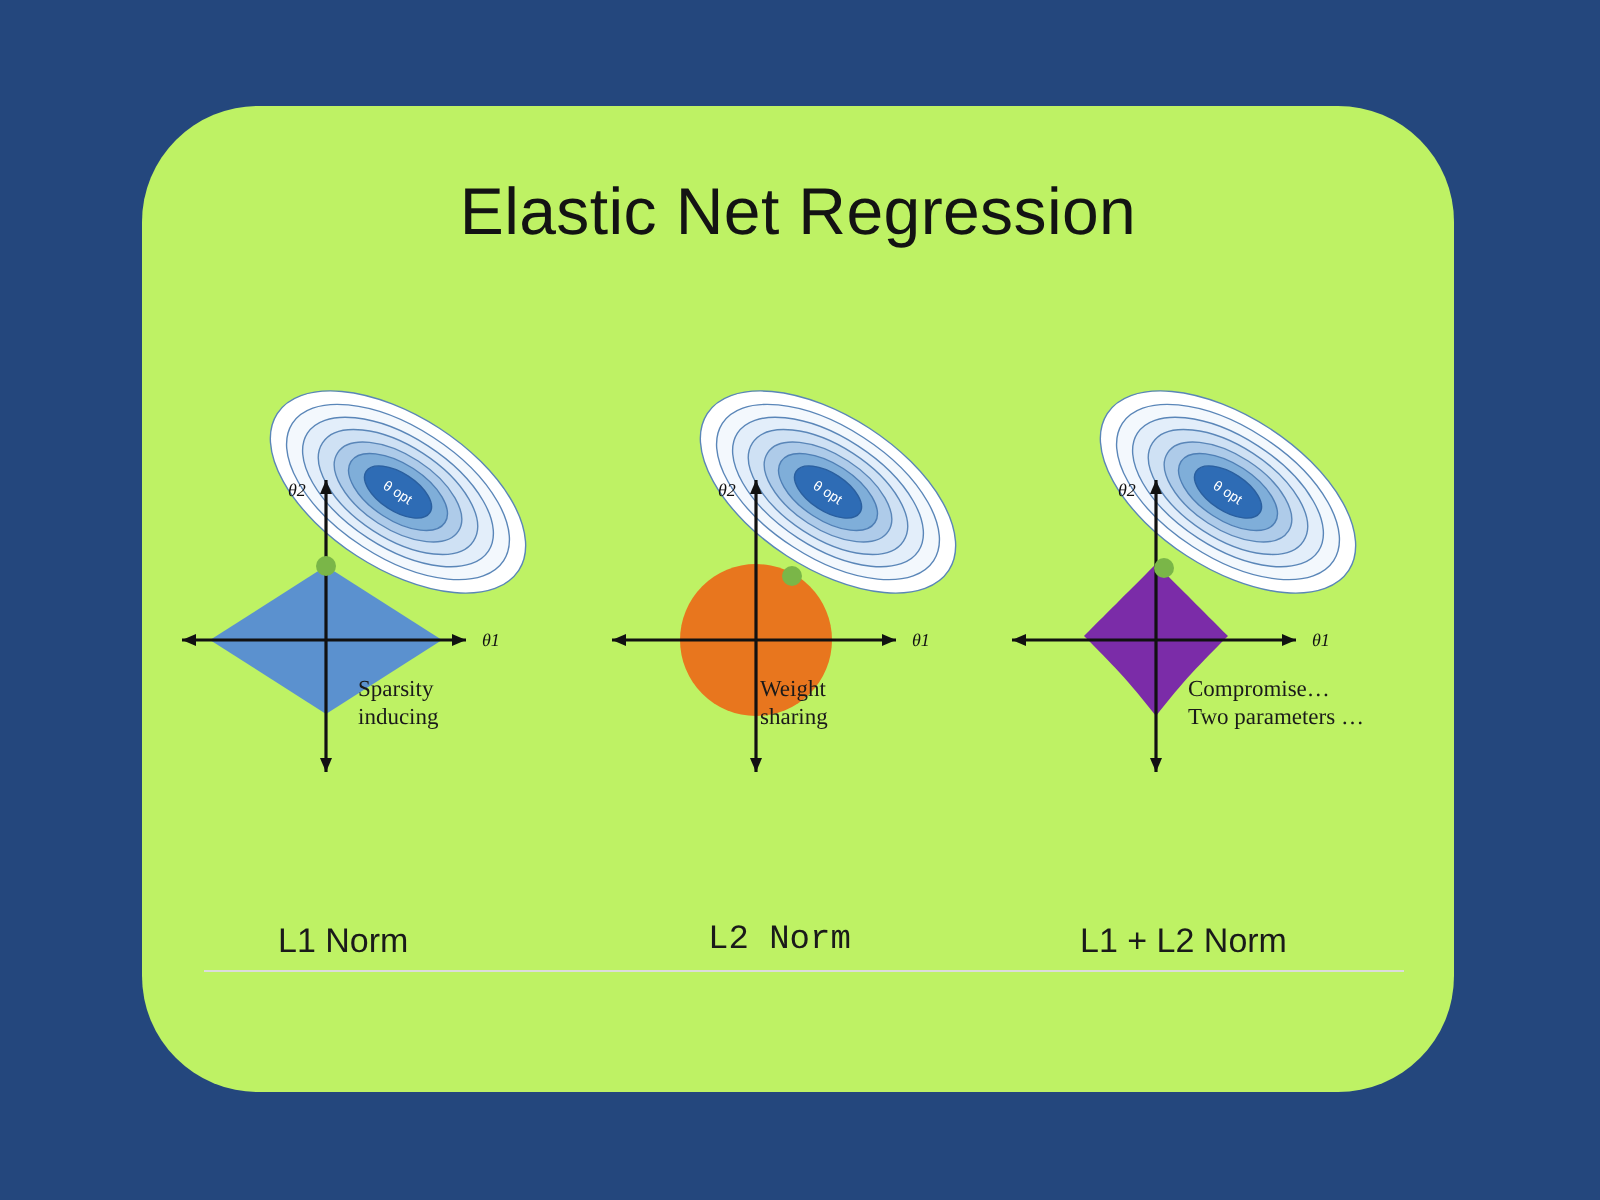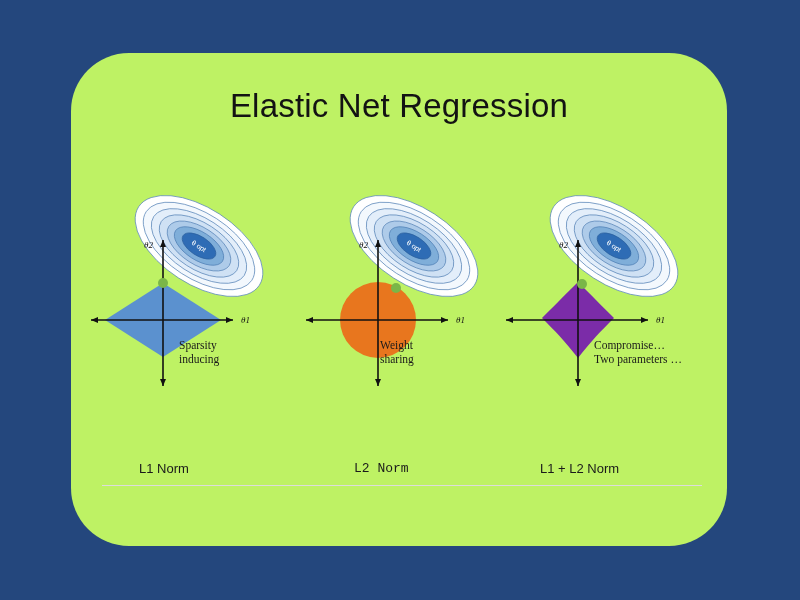--- a/index.html
+++ b/index.html
@@ -51,21 +51,21 @@
   .divider {
     position: absolute;
     left: 31px;
     top: 307px;
     width: 600px;
     height: 1px;
     background: #dcdcdc;
   }
   .norm-label {
     position: absolute;
-    font-size: 13px;
+    font-size: 17px;
     color: #1a1a1a;
     font-family: "Liberation Sans", sans-serif;
     white-space: nowrap;
   }
   .caption {
     position: absolute;
     font-size: 11.5px;
     color: #1a1a1a;
     line-height: 14px;
     font-family: Liberation Serif, serif;

